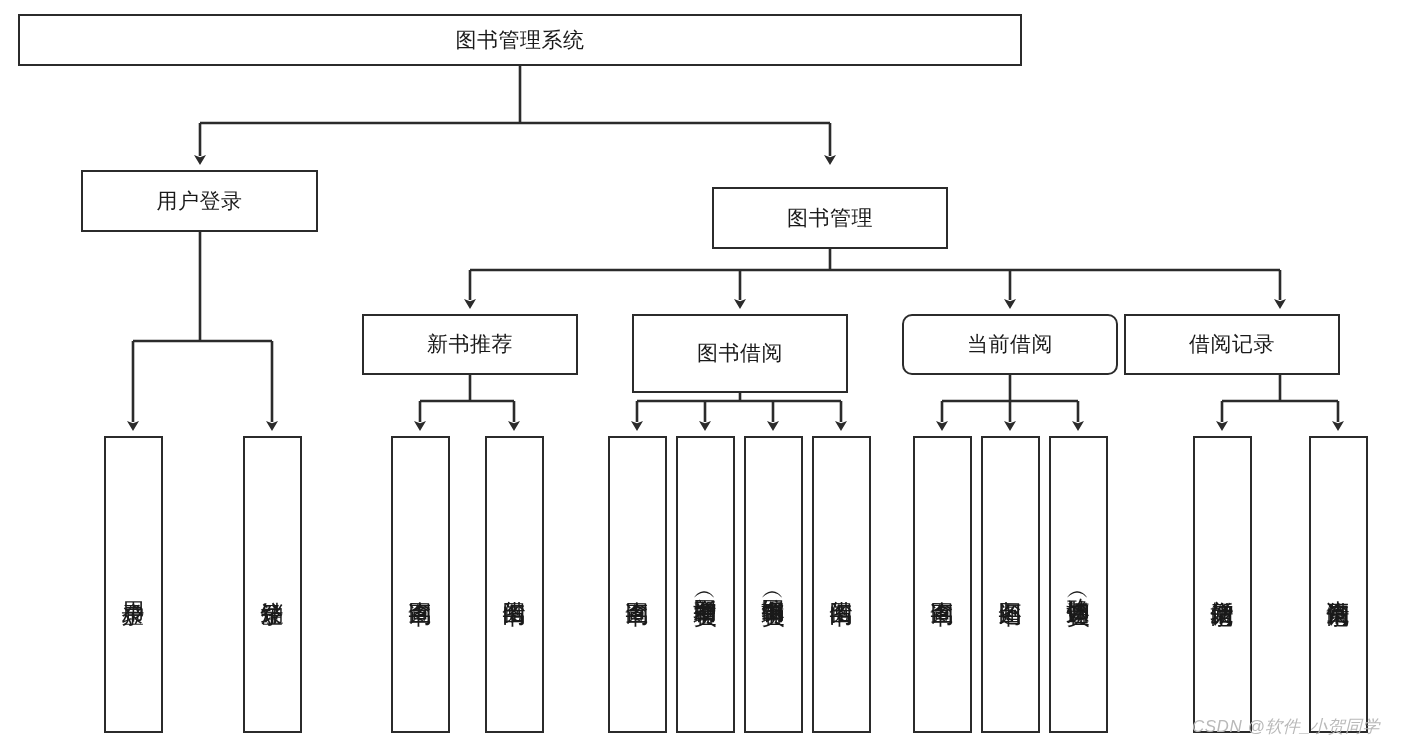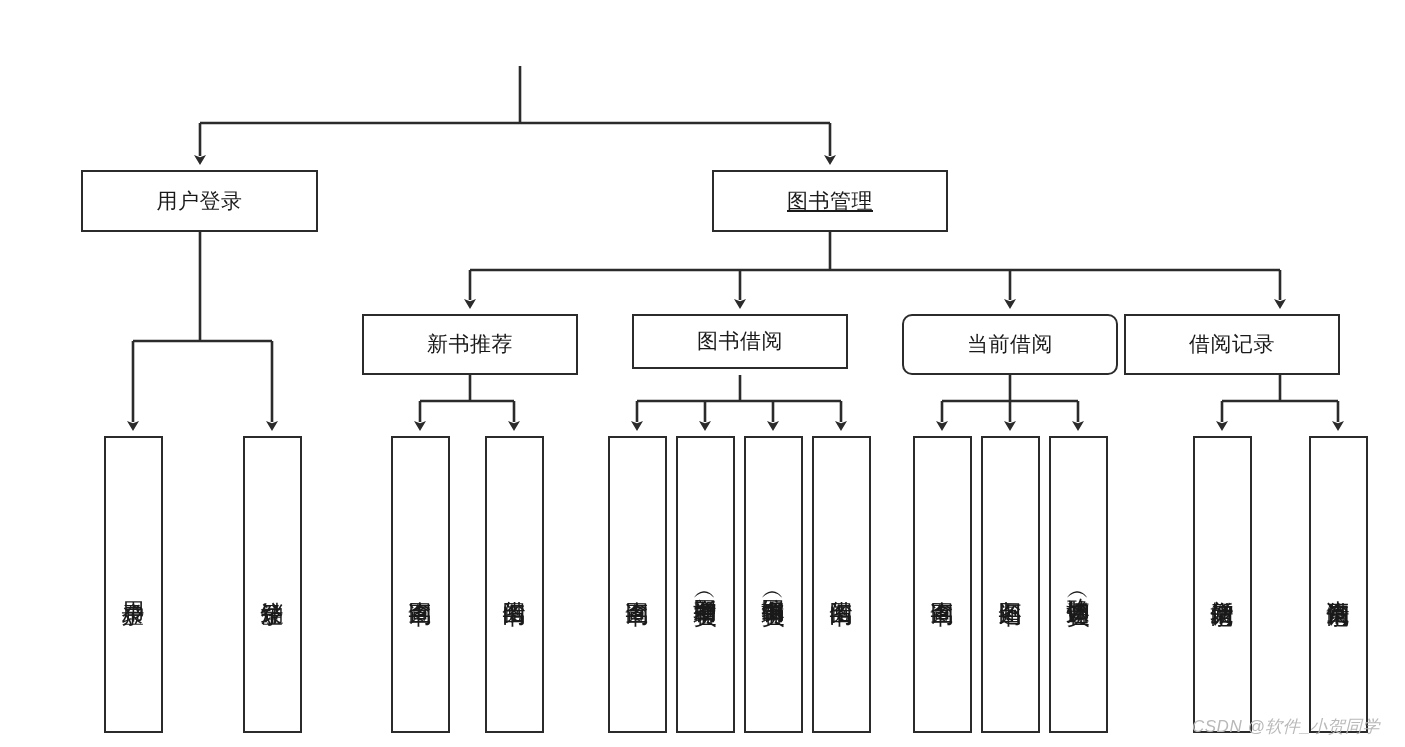--- a/index.html
+++ b/index.html
@@ -121,34 +121,37 @@
       <path d="M1010,401 L1010,422" marker-end="url(#arrow)"></path>
       <path d="M1078,401 L1078,422" marker-end="url(#arrow)"></path>
 
       <path d="M1280,375 L1280,401"></path>
       <path d="M1222,401 L1338,401"></path>
       <path d="M1222,401 L1222,422" marker-end="url(#arrow)"></path>
       <path d="M1338,401 L1338,422" marker-end="url(#arrow)"></path>
     </g>
   </svg>
 
+  <div class="node horiz root" style="left:18px; top:14px; width:1004px; height:52px;">
+    <span class="label">图书管理系统</span>
+  </div>
 
   <div class="node horiz" style="left:81px; top:170px; width:237px; height:62px;">
     <span class="label">用户登录</span>
   </div>
 
-  <div class="node horiz" style="left:712px; top:170px; width:236px; height:62px;text-decoration:underline;">
+  <div class="node horiz" style="left:712px; top:187px; width:236px; height:62px;">
     <span class="label">图书管理</span>
   </div>
 
   <div class="node horiz" style="left:362px; top:314px; width:216px; height:61px;">
     <span class="label">新书推荐</span>
   </div>
 
-  <div class="node horiz" style="left:632px; top:314px; width:216px; height:55px;">
+  <div class="node horiz" style="left:632px; top:314px; width:216px; height:79px;">
     <span class="label">图书借阅</span>
   </div>
 
   <div class="node horiz" style="left:902px; top:314px; width:216px; height:61px;border-radius:10px;">
     <span class="label">当前借阅</span>
   </div>
 
   <div class="node horiz" style="left:1124px; top:314px; width:216px; height:61px;">
     <span class="label">借阅记录</span>
   </div>

